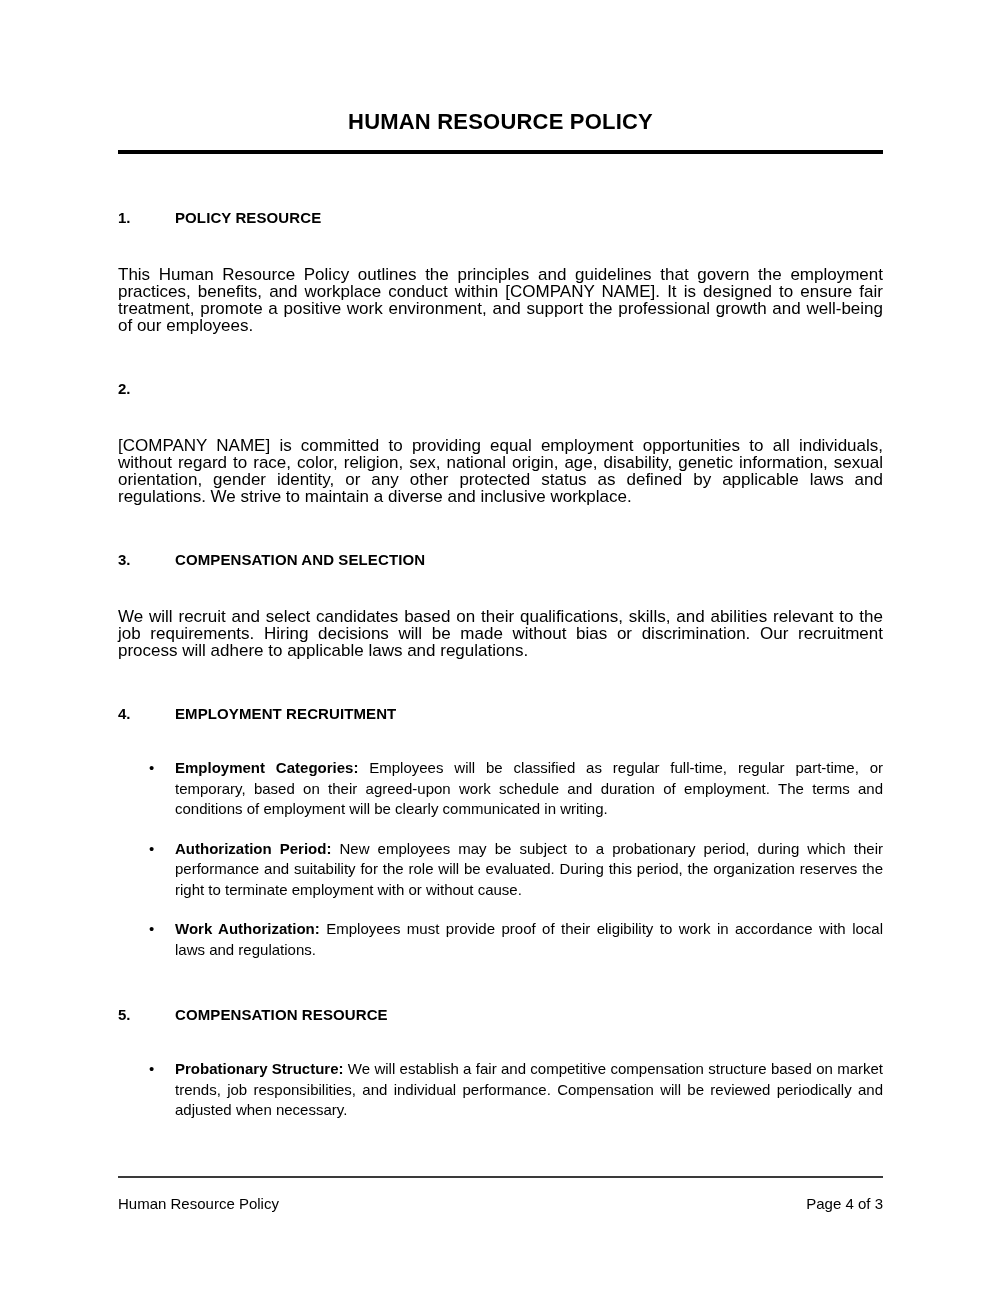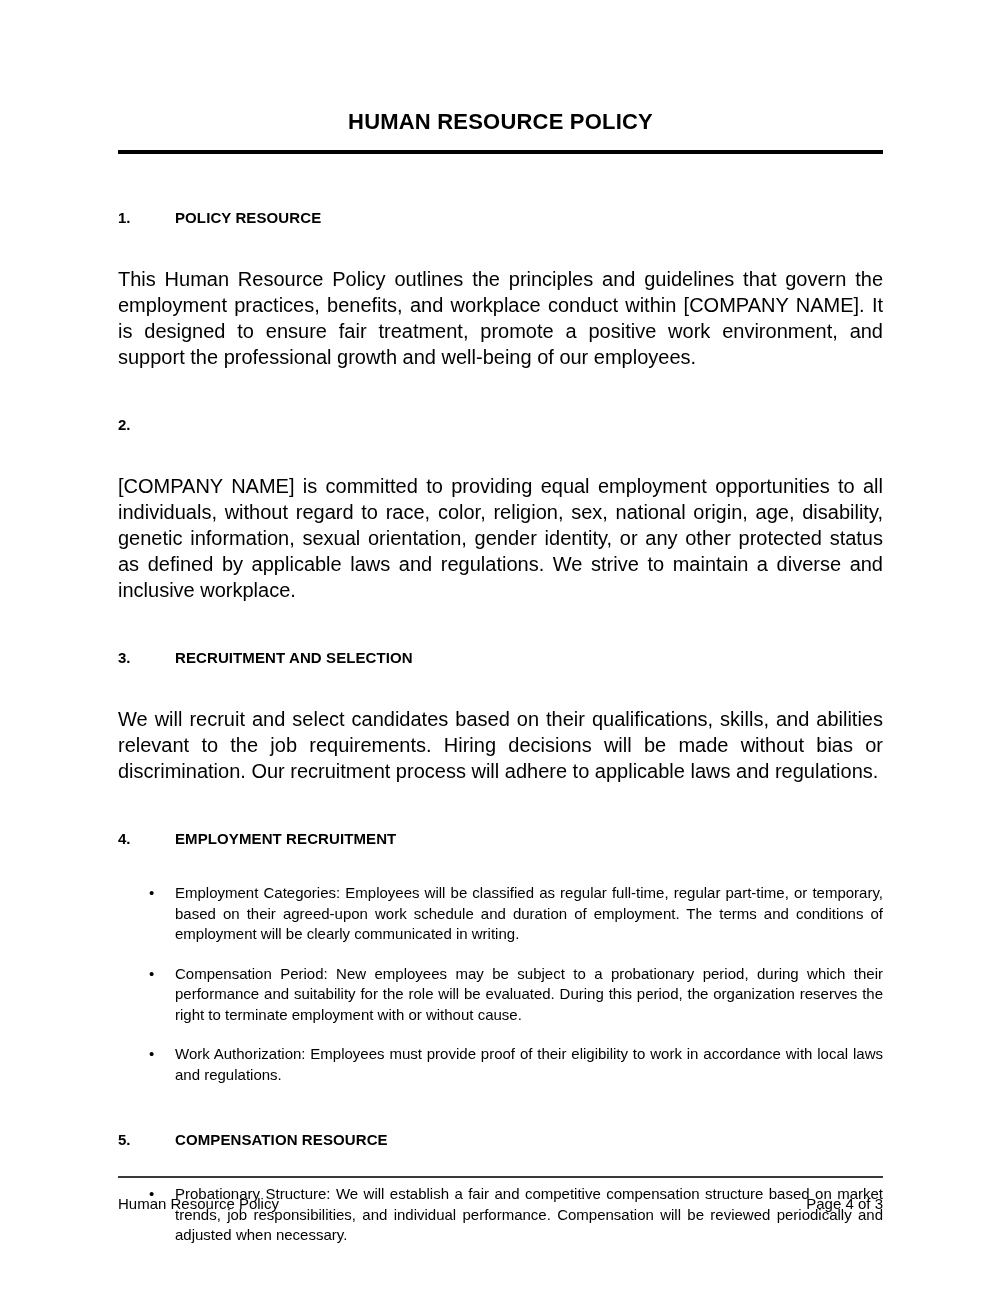--- a/index.html
+++ b/index.html
@@ -58,22 +58,22 @@
     flex: 0 0 57px;
   }
   .section-heading .htext {
     letter-spacing: 0.1px;
   }
   .sp-first-heading { margin-top: 54px; }
   .sp-heading { margin-top: 45px; }
 
   
   .body-para {
-    font-size: 20px;
-    line-height: 26px;
+    font-size: 17px;
+    line-height: 17px;
     text-align: justify;
     margin: 0;
     margin-top: 38px;
   }
 
   
   .bullet-list {
     margin: 0;
     padding: 0;
     list-style: none;
@@ -89,21 +89,21 @@
   }
   .bullet-item:last-child { margin-bottom: 0; }
   .bullet-dot {
     position: absolute;
     left: 31px;
     top: 0;
     font-size: 15px;
     line-height: 20.5px;
   }
   .lead-in {
-    font-weight: normal;
+    font-weight: bold;
     margin-top: 36px;
   }
 
   
   .footer {
     position: absolute;
     left: 118px;
     top: 1176px;
     width: 765px;
   }
@@ -137,34 +137,34 @@
     </div>
     <p class="body-para">This Human Resource Policy outlines the principles and guidelines that govern the employment practices, benefits, and workplace conduct within [COMPANY NAME]. It is designed to ensure fair treatment, promote a positive work environment, and support the professional growth and well-being of our employees.</p>
 
     <div class="section-heading sp-heading">
       <span class="num">2.</span>
     </div>
     <p class="body-para">[COMPANY NAME] is committed to providing equal employment opportunities to all individuals, without regard to race, color, religion, sex, national origin, age, disability, genetic information, sexual orientation, gender identity, or any other protected status as defined by applicable laws and regulations. We strive to maintain a diverse and inclusive workplace.</p>
 
     <div class="section-heading sp-heading">
       <span class="num">3.</span>
-      <span class="htext">RECRUITMENT AND SELECTION</span>
+      <span class="htext">COMPENSATION AND SELECTION</span>
     </div>
     <p class="body-para">We will recruit and select candidates based on their qualifications, skills, and abilities relevant to the job requirements. Hiring decisions will be made without bias or discrimination. Our recruitment process will adhere to applicable laws and regulations.</p>
 
     <div class="section-heading sp-heading">
       <span class="num">4.</span>
       <span class="htext">EMPLOYMENT RECRUITMENT</span>
     </div>
     <ul class="bullet-list">
       <li class="bullet-item">
         <span class="bullet-dot">•</span><span class="lead-in">Employment Categories:</span><span> Employees will be classified as regular full-time, regular part-time, or temporary, based on their agreed-upon work schedule and duration of employment. The terms and conditions of employment will be clearly communicated in writing.</span>
       </li>
       <li class="bullet-item">
-        <span class="bullet-dot">•</span><span class="lead-in">Compensation Period:</span><span> New employees may be subject to a probationary period, during which their performance and suitability for the role will be evaluated. During this period, the organization reserves the right to terminate employment with or without cause.</span>
+        <span class="bullet-dot">•</span><span class="lead-in">Authorization Period:</span><span> New employees may be subject to a probationary period, during which their performance and suitability for the role will be evaluated. During this period, the organization reserves the right to terminate employment with or without cause.</span>
       </li>
       <li class="bullet-item">
         <span class="bullet-dot">•</span><span class="lead-in">Work Authorization:</span><span> Employees must provide proof of their eligibility to work in accordance with local laws and regulations.</span>
       </li>
     </ul>
 
     <div class="section-heading sp-heading">
       <span class="num">5.</span>
       <span class="htext">COMPENSATION RESOURCE</span>
     </div>

